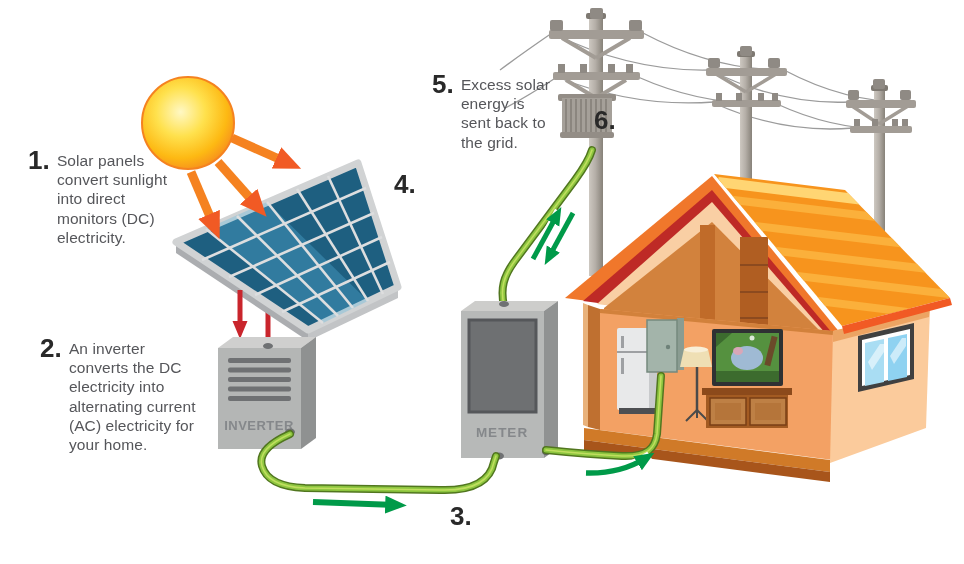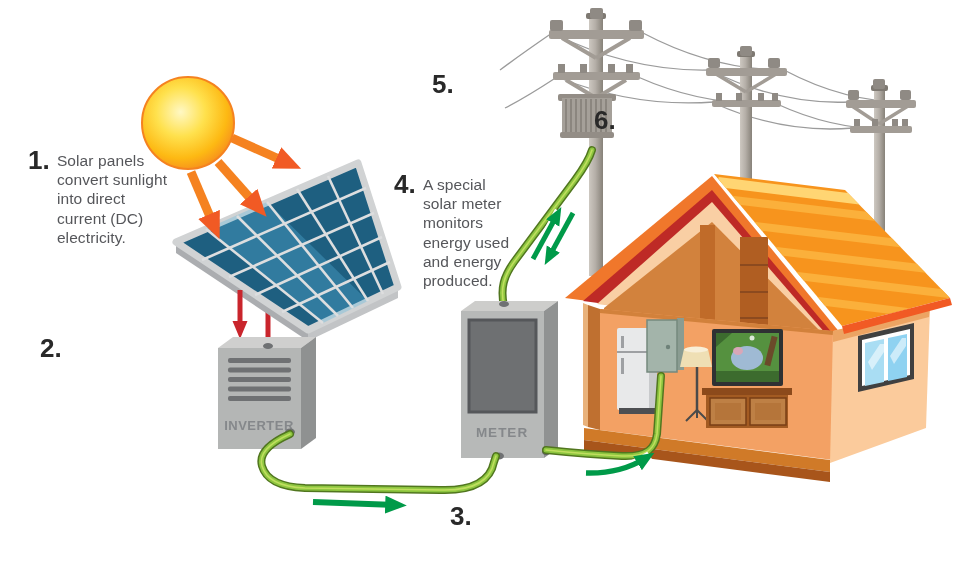--- a/index.html
+++ b/index.html
@@ -288,38 +288,42 @@
     <path d="M586,473 Q622,474 650,456" stroke="#ffffff" stroke-width="10"></path>
     <path d="M586,473 Q620,474 646,458" stroke="#009a49" stroke-width="5.5" marker-end="url(#mGreen)"></path>
   </g>
 </svg>
 
 <div class="step s1">
   <span class="num">1.</span>
   <span class="txt">Solar panels
 convert sunlight
 into direct
-current (DC)
+monitors (DC)
 electricity.</span>
 </div>
 <div class="step s2">
   <span class="num">2.</span>
+  <span class="txt">An inverter
+converts the DC
+electricity into
+alternating current
+(AC) electricity for
+your home.</span>
 </div>
 <div class="step s3">
   <span class="num">3.</span>
 </div>
 <div class="step s4">
   <span class="num">4.</span>
-  <span class="txt">A special
-solar meter
-monitors
-energy used
-and energy
-produced.</span>
 </div>
 <div class="step s5">
   <span class="num">5.</span>
+  <span class="txt">Excess solar
+energy is
+sent back to
+the grid.</span>
 </div>
 <div class="step s6">
   <span class="num">6.</span>
 </div>
 
 </div>
 
 </body></html>

